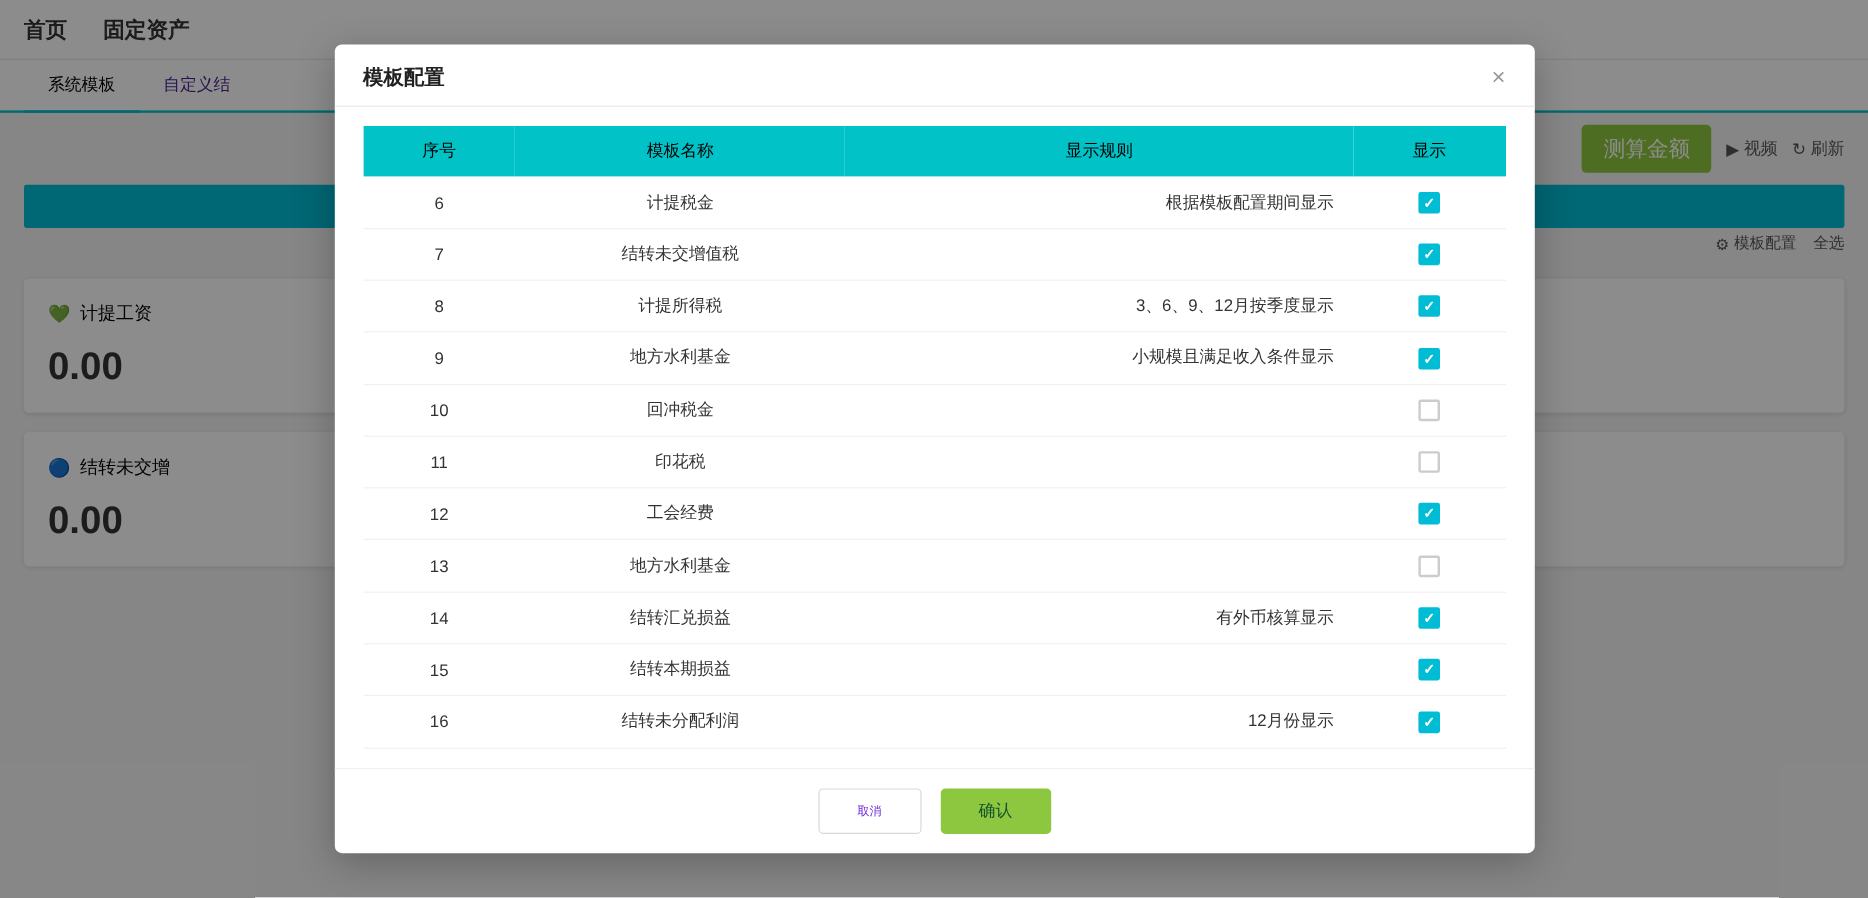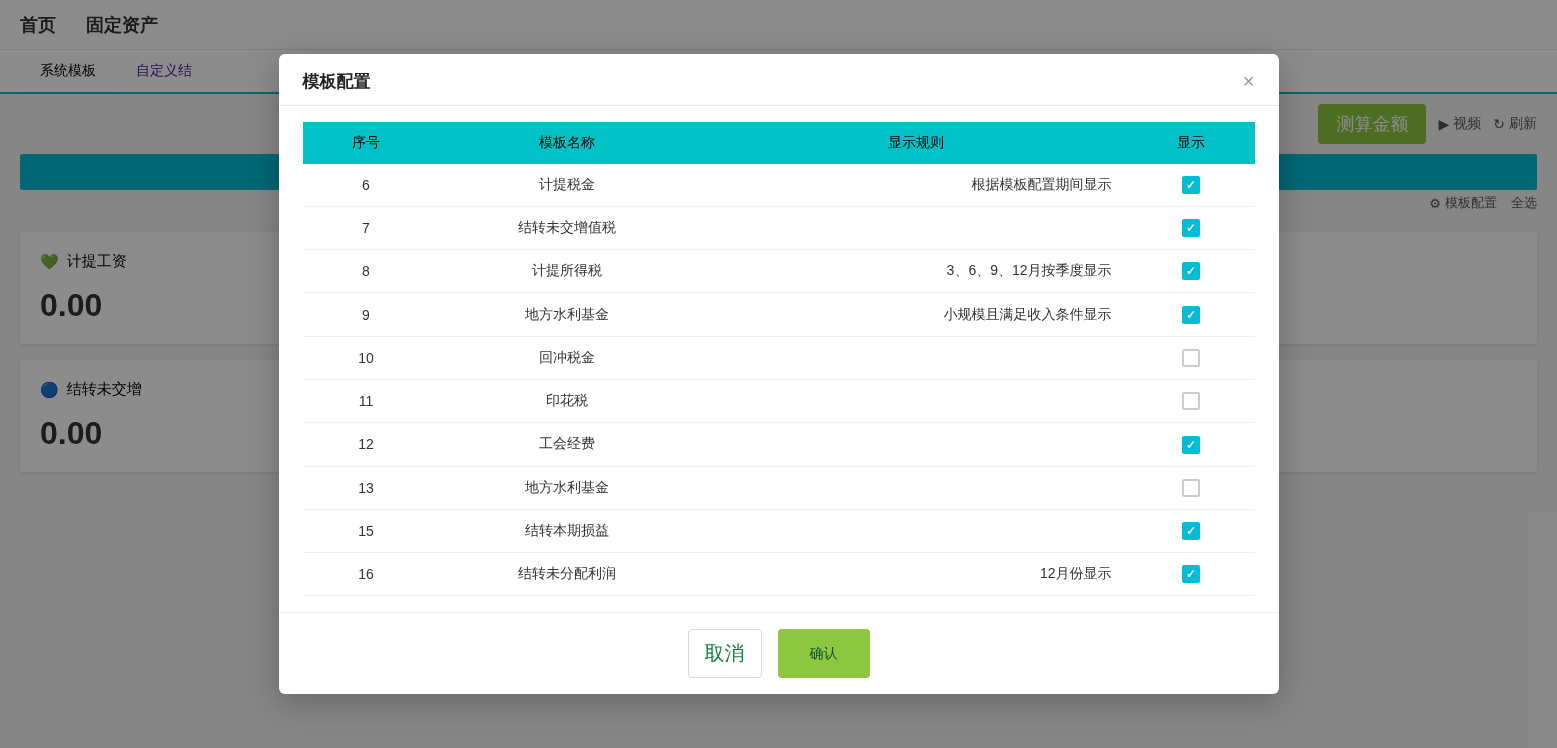--- a/index.html
+++ b/index.html
@@ -254,27 +254,27 @@
 
     .modal-footer {
       display: flex;
       justify-content: center;
       gap: 16px;
       padding: 16px 24px;
       border-top: 1px solid #f0f0f0;
     }
 
     .btn-cancel {
-      padding: 10px 16px;
+      padding: 10px 32px;
       border: 1px solid #d9d9d9;
       border-radius: 4px;
       background: #fff;
-      color: #15803d;
-      cursor: pointer;
-      font-size: 20px;
+      color: #6d28d9;
+      cursor: pointer;
+      font-size: 10px;
     }
 
     .btn-confirm {
       padding: 10px 32px;
       border: none;
       border-radius: 4px;
       background: #8dc63f;
       color: #14532d;
       cursor: pointer;
       font-size: 14px;
@@ -437,20 +437,26 @@
               <td></td>
               <td style="text-align: center;"><div class="custom-checkbox checked"></div></td>
             </tr>
             <tr>
               <td>13</td>
               <td>地方水利基金</td>
               <td></td>
               <td style="text-align: center;"><div class="custom-checkbox"></div></td>
             </tr>
             <tr>
+              <td>14</td>
+              <td>结转汇兑损益</td>
+              <td>有外币核算显示</td>
+              <td style="text-align: center;"><div class="custom-checkbox checked"></div></td>
+            </tr>
+            <tr>
               <td>15</td>
               <td>结转本期损益</td>
               <td></td>
               <td style="text-align: center;"><div class="custom-checkbox checked"></div></td>
             </tr>
             <tr>
               <td>16</td>
               <td>结转未分配利润</td>
               <td>12月份显示</td>
               <td style="text-align: center;"><div class="custom-checkbox checked"></div></td>

